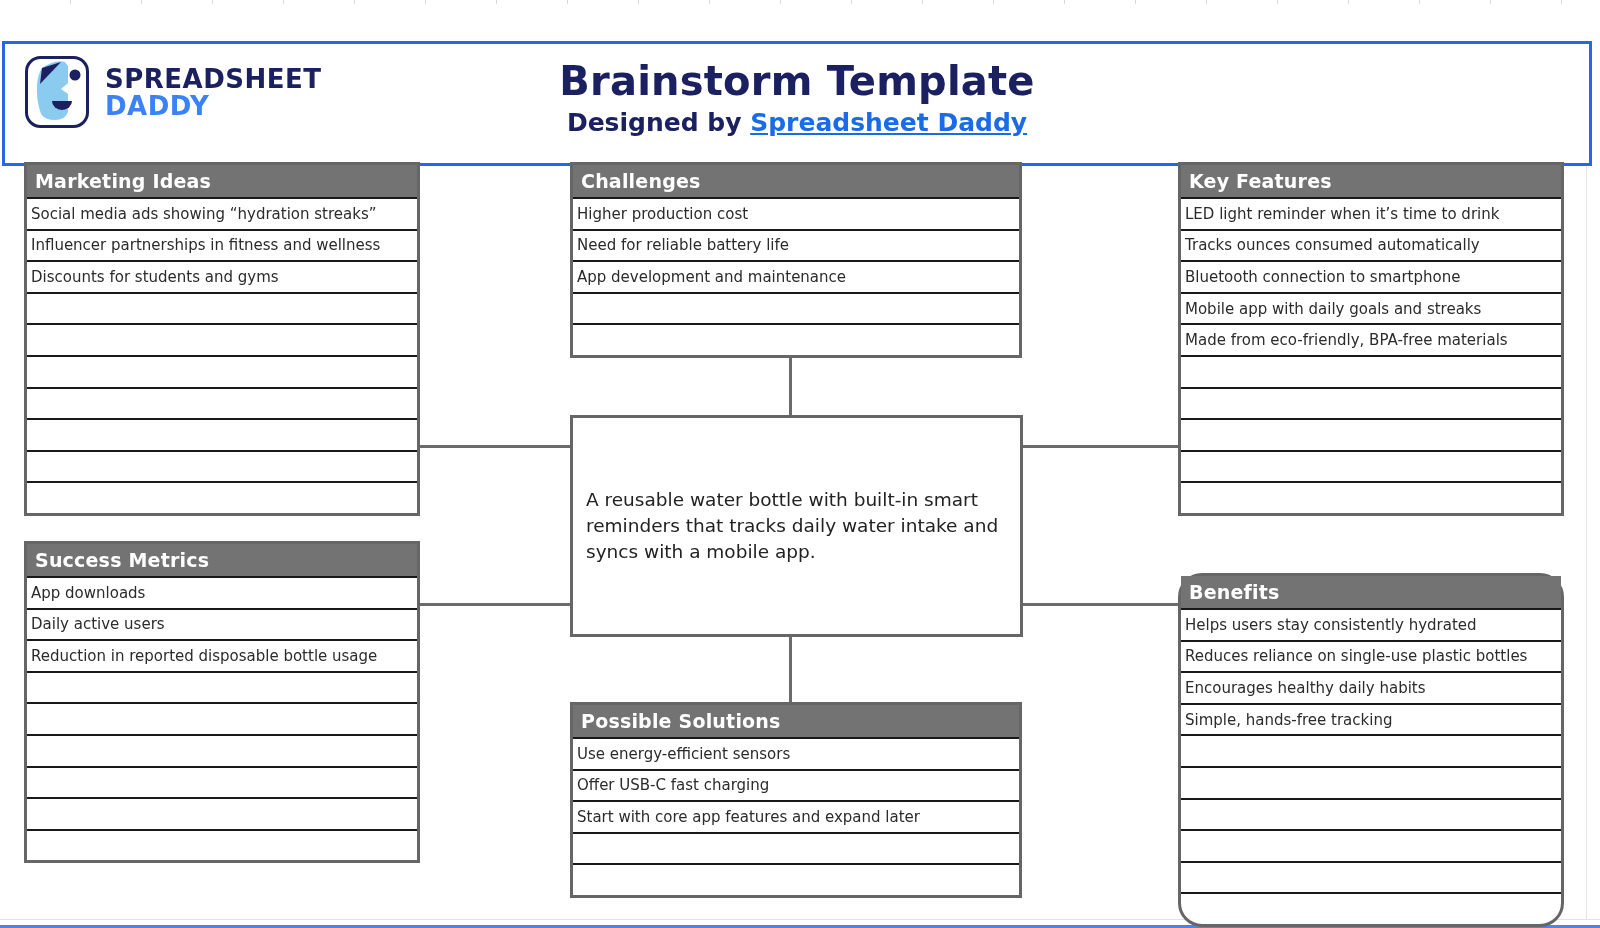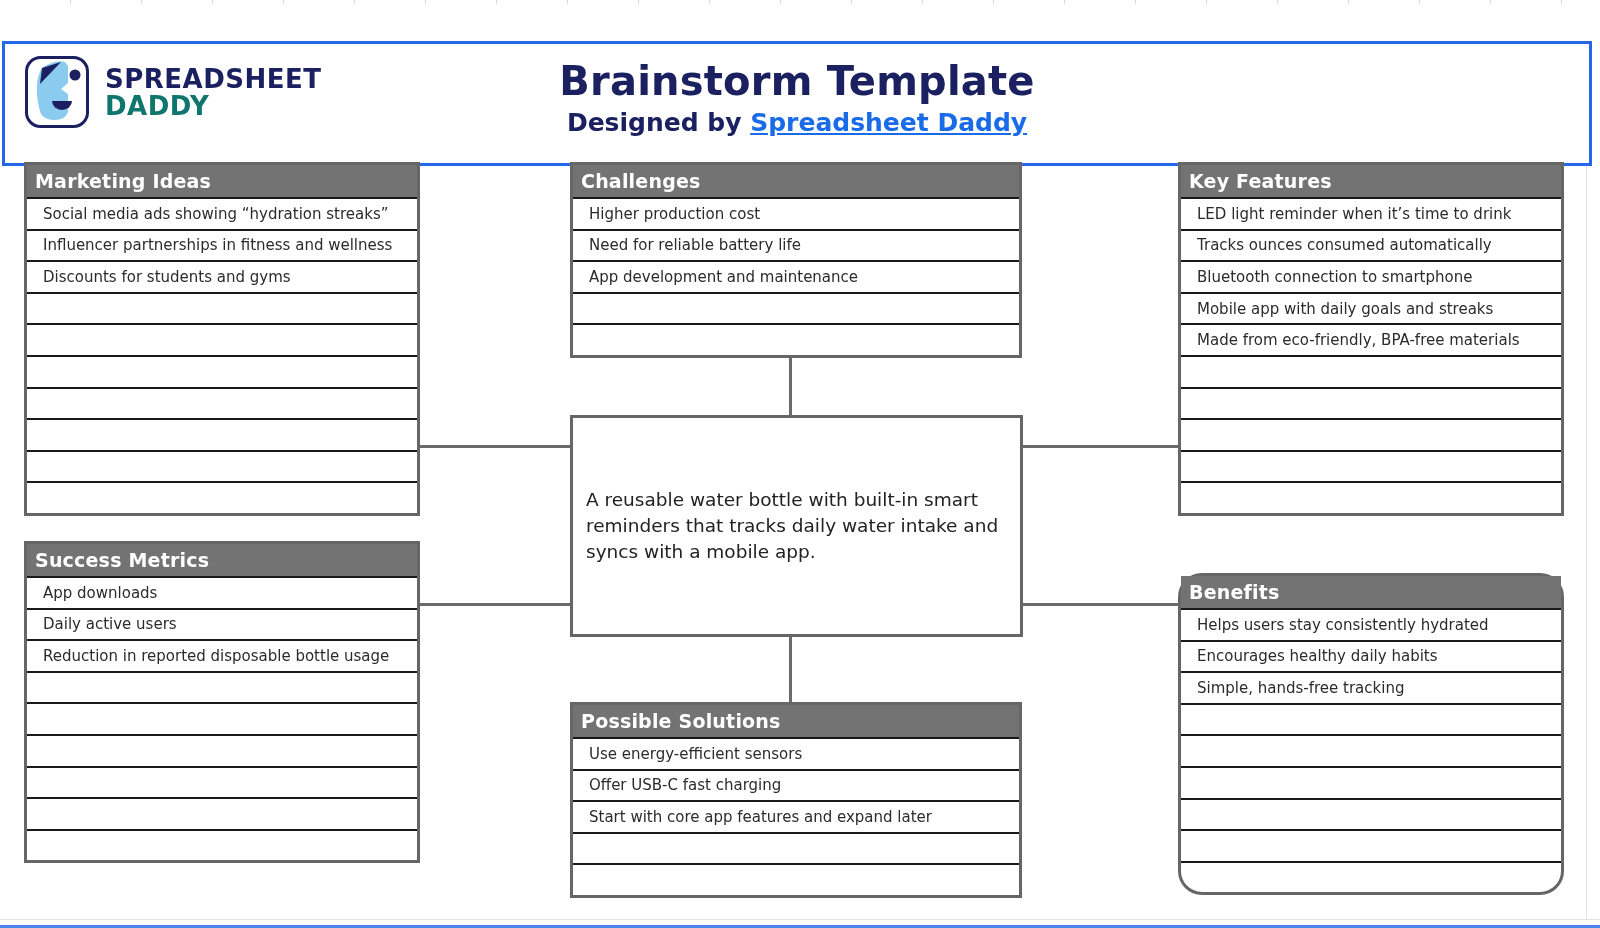--- a/index.html
+++ b/index.html
@@ -14,35 +14,35 @@
   .grid-bottom{position:absolute;left:0;top:919px;width:1600px;height:1px;background:#e3e3e3;}
   .edge-bottom-blue{position:absolute;left:0;top:925px;width:1600px;height:3px;background:#4a86e8;}
 
   
   .header-band{position:absolute;left:2px;top:4px;width:1590px;height:125px;
     border:3px solid #2667e8;background:#fff;box-sizing:border-box;margin-top:37px;}
   .logo{position:absolute;left:20px;top:12px;display:flex;align-items:flex-start;}
   .logo svg{display:block;}
   .wordmark{margin-left:16px;margin-top:10px;font-weight:800;font-size:26px;line-height:1.05;letter-spacing:.5px;}
   .wm1{color:#1b2060;}
-  .wm2{color:#0f766e;}
+  .wm2{color:#3b82f6;}
   .title-wrap{position:absolute;left:0;top:0;width:100%;text-align:center;}
   .page-title{margin-top:14px;font-size:40px;font-weight:800;color:#1b2060;letter-spacing:.2px;}
   .page-subtitle{margin-top:4px;font-size:25px;font-weight:800;color:#1b2060;}
   .page-subtitle a{color:#1a6be8;text-decoration:underline;cursor:pointer;}
 
   
   .conn{position:absolute;background:#6b6b6b;}
 
   
   .lbox{position:absolute;border:3px solid #666;background:#fff;box-sizing:border-box;}
   .lbox .hd{background:#737373;color:#fff;font-weight:800;font-size:19px;
     height:32px;display:flex;align-items:center;padding:0 8px;box-sizing:border-box;letter-spacing:.2px;}
   .lbox .row{height:31.6px;box-sizing:border-box;border-top:2px solid #191919;
-    display:flex;align-items:center;padding:0 16px;font-size:15px;color:#2b2b2b;white-space:nowrap;overflow:hidden;}
+    display:flex;align-items:center;padding:0 4px;font-size:15px;color:#2b2b2b;white-space:nowrap;overflow:hidden;}
   #box-marketing{left:24px;top:162px;width:396px;}
   #box-challenges{left:570px;top:162px;width:452px;}
   #box-features{left:1178px;top:162px;width:386px;}
   #box-metrics{left:24px;top:541px;width:396px;}
   #box-benefits{left:1178px;top:573px;width:386px;border-radius:24px;}
   #box-solutions{left:570px;top:702px;width:452px;}
 
   
   .center-box{position:absolute;left:570px;top:415px;width:453px;height:222px;
     border:3px solid #666;background:#fff;box-sizing:border-box;
@@ -142,20 +142,21 @@
         <div class="row"></div>
         <div class="row"></div>
         <div class="row"></div>
       </div>
   </div>
 
   <div class="lbox" id="box-benefits">
     <div class="hd">Benefits</div>
     <div>
         <div class="row">Helps users stay consistently hydrated</div>
+        <div class="row">Reduces reliance on single-use plastic bottles</div>
         <div class="row">Encourages healthy daily habits</div>
         <div class="row">Simple, hands-free tracking</div>
         <div class="row"></div>
         <div class="row"></div>
         <div class="row"></div>
         <div class="row"></div>
         <div class="row"></div>
         <div class="row"></div>
       </div>
   </div>

